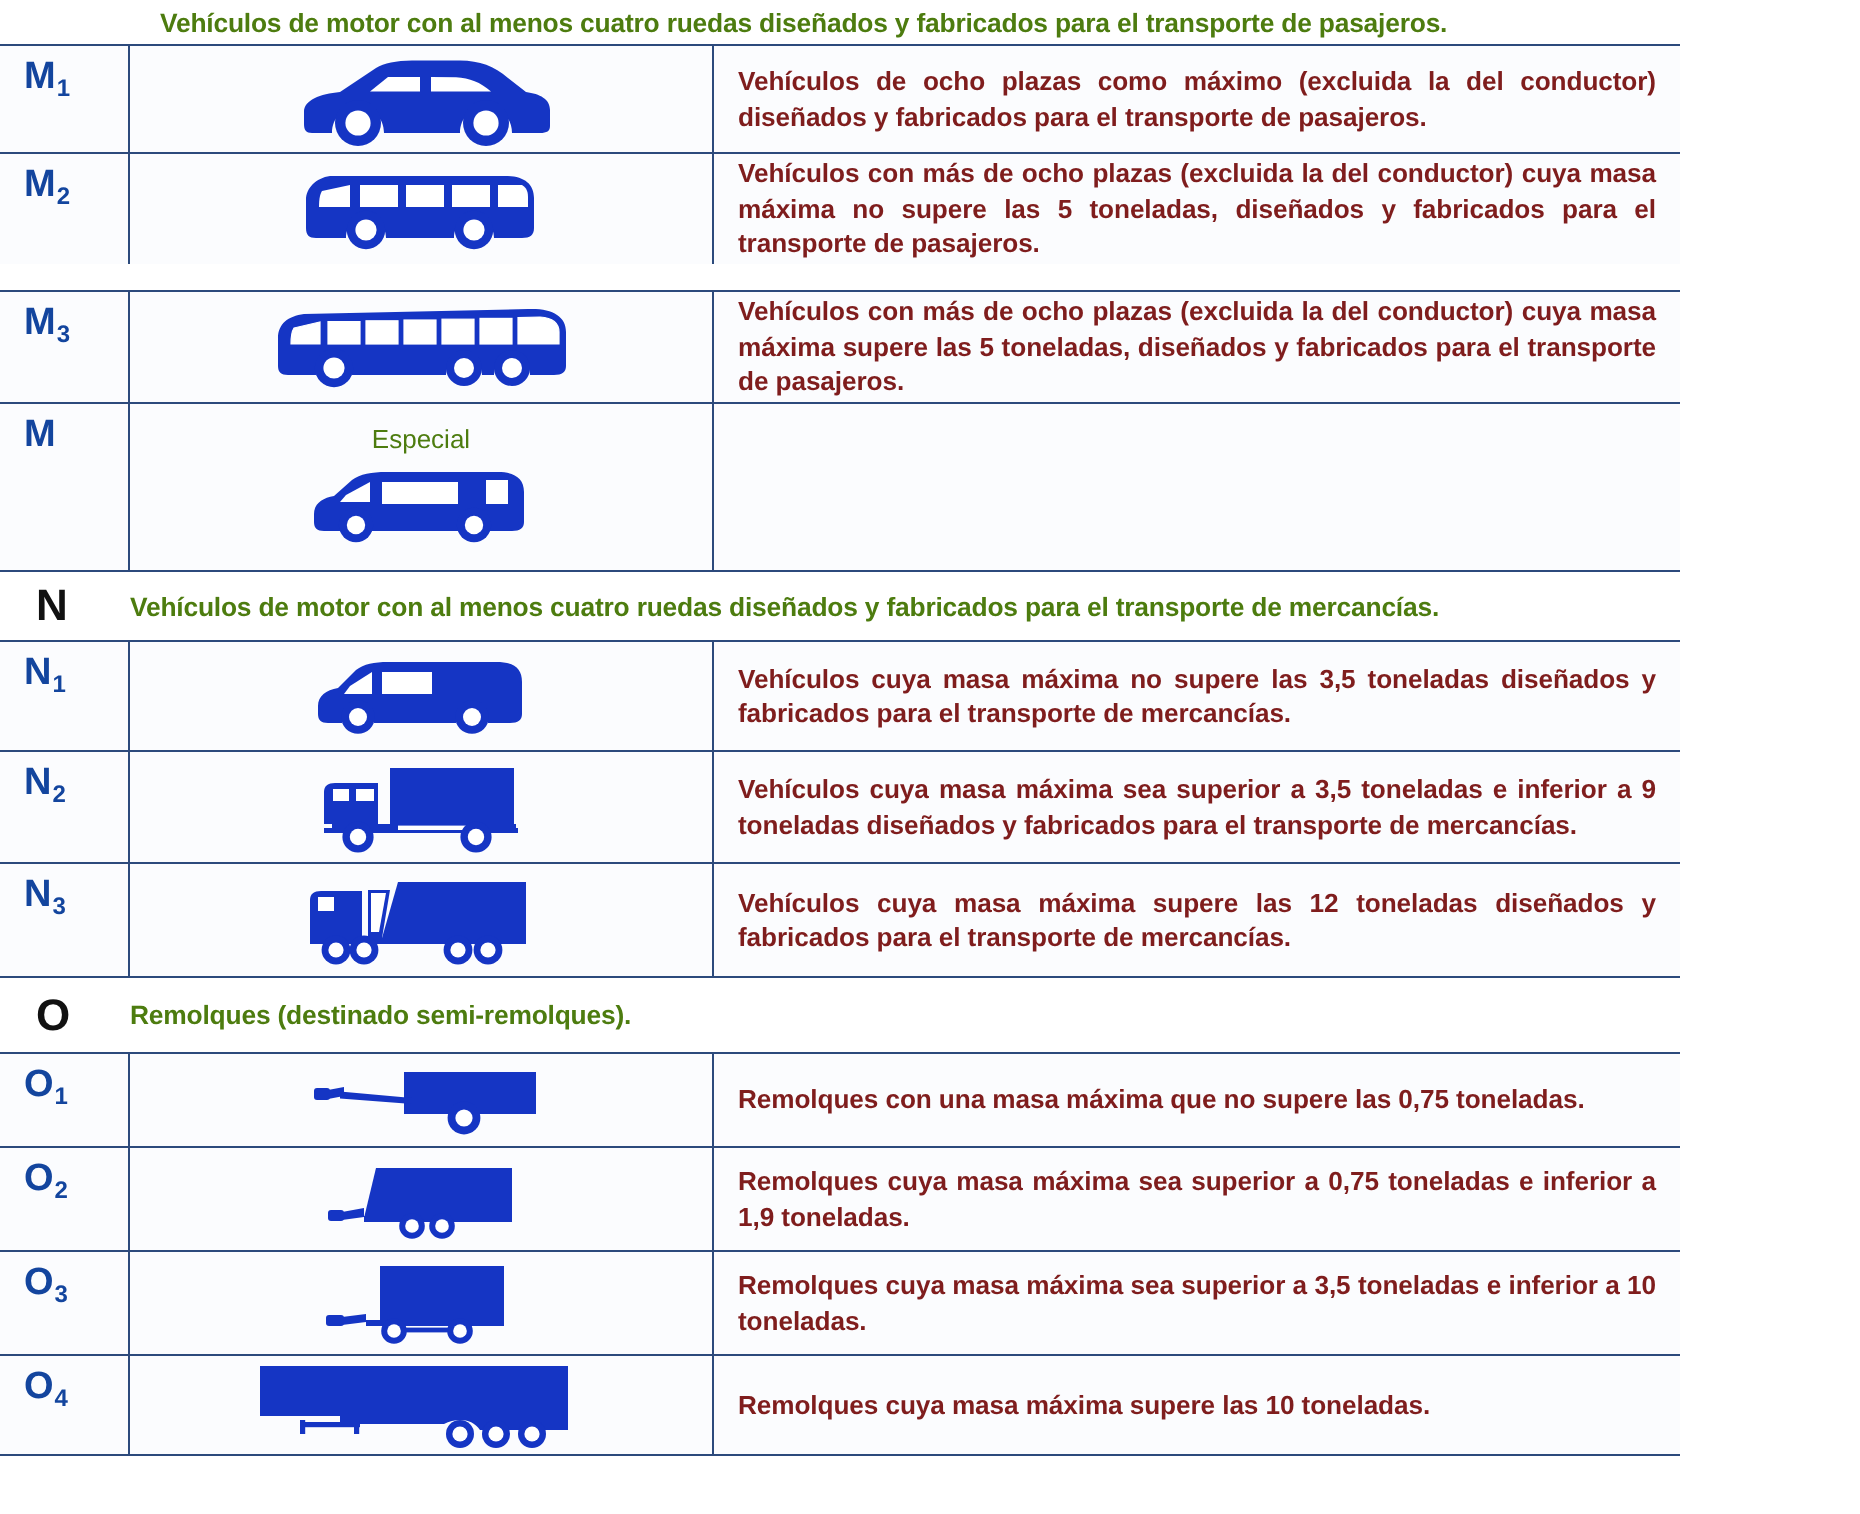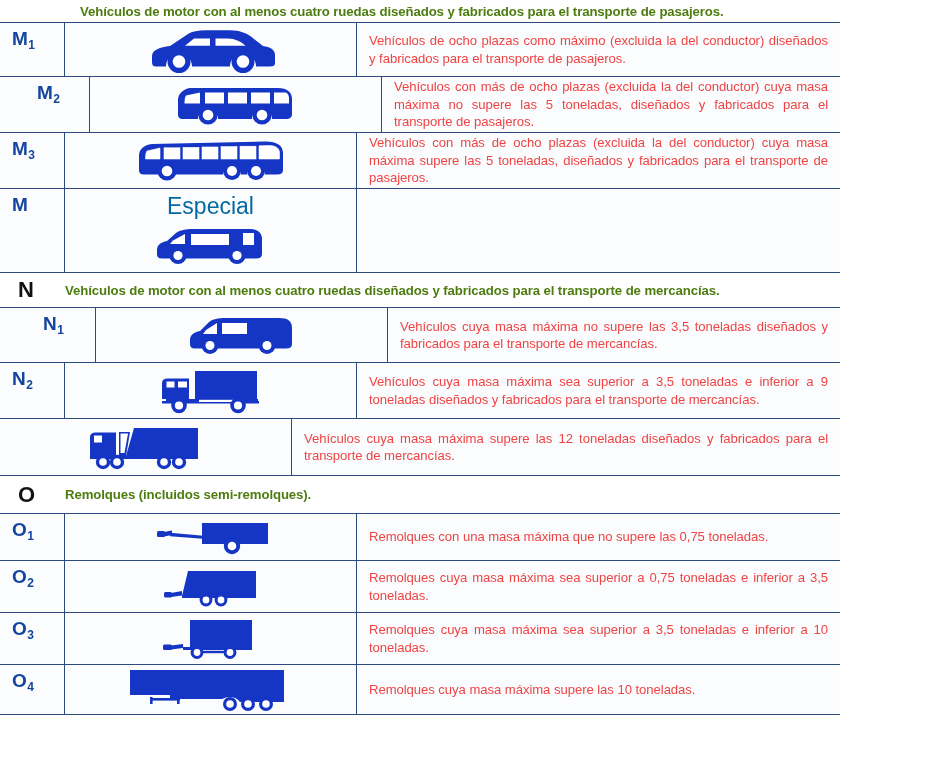--- a/index.html
+++ b/index.html
@@ -75,37 +75,37 @@
     width: 292px;
     border-right: 1.4px solid #2c4a7c;
     display: flex;
     flex-direction: column;
     align-items: center;
     justify-content: center;
     background: #fbfcfe;
     position: relative;
   }
   .icon-cell .special-word {
-    font-size: 23px;
-    color: #0369a1;
+    font-size: 13px;
+    color: #4d7c0f;
     font-family: "Liberation Sans", sans-serif;
     margin-bottom: 2px;
   }
   .desc-cell {
     flex: 1 1 auto;
     padding: 8px 12px 8px 12px;
     background: #fbfcfe;
     display: flex;
     align-items: center;
   }
   .desc-cell p {
     font-size: 13.1px;
-    font-weight: 400;
+    font-weight: 700;
     line-height: 1.33;
-    color: #ef4444;
+    color: #7f1d1d;
     text-align: justify;
     text-align-last: left;
     width: 100%;
     letter-spacing: -0.05px;
   }
 
   svg { display: block; }
 </style>
 </head>
 <body>
@@ -137,21 +137,21 @@
           <circle cx="35" cy="35.5" r="6.3"></circle>
           <circle cx="99" cy="35.5" r="6.3"></circle>
         </g>
       </svg>
     </div>
     <div class="desc-cell">
       <p>Vehículos de ocho plazas como máximo (excluida la del conductor) diseñados y fabricados para el transporte de pasajeros.</p>
     </div>
   </div>
 
-  <div class="trow" style="height:56px;padding-left:25px;">
+  <div class="trow" style="height:56px;">
     <div class="cat-cell">
       <div class="cat-label"><span>M</span><sub>2</sub></div>
     </div>
     <div class="icon-cell">
       <svg width="124" height="46" viewBox="0 0 124 46">
         <g fill="#1535c4">
           <path d="M4 18 C4 12 9 7 16 6 L104 6 C113 6 118 10 118 17 L118 32 C118 35.5 116 37 112 37 L98 37 C98 31 93.5 26.8 88 26.8 C82.5 26.8 78 31 78 37 L44 37 C44 31 39.5 26.8 34 26.8 C28.5 26.8 24 31 24 37 L9 37 C5.5 37 4 35.5 4 32 Z"></path>
         </g>
         <g fill="#ffffff">
           <path d="M12 13.5 L26 10.5 L26 21.5 L10.5 21.5 C10.5 17.5 11 15 12 13.5 Z"></path>
@@ -168,21 +168,21 @@
           <circle cx="34" cy="33" r="5.3"></circle>
           <circle cx="88" cy="33" r="5.3"></circle>
         </g>
       </svg>
     </div>
     <div class="desc-cell">
       <p>Vehículos con más de ocho plazas (excluida la del conductor) cuya masa máxima no supere las 5 toneladas, diseñados y fabricados para el transporte de pasajeros.</p>
     </div>
   </div>
 
-  <div class="trow" style="height:56px;">
+  <div class="trow" style="height:56px;margin-top:13px;">
     <div class="cat-cell">
       <div class="cat-label"><span>M</span><sub>3</sub></div>
     </div>
     <div class="icon-cell">
       <svg width="150" height="48" viewBox="0 0 150 48">
         <g fill="#1535c4">
           <path d="M3 19 C3 12 8 8 16 7 L128 4.5 C140 4 147 8 147 16 L147 33 C147 36 145 37.5 141 37.5 L129 37.5 C129 32 125 28 120 28 C115 28 111 32 111 37.5 L105 37.5 C105 32 101 28 96 28 C91 28 87 32 87 37.5 L40 37.5 C40 32 36 28 31 28 C26 28 22 32 22 37.5 L8 37.5 C4.5 37.5 3 36 3 33 Z"></path>
         </g>
         <g fill="#ffffff" stroke="#ffffff" stroke-width="0.6">
           <path d="M11 14 L24 11 L24 22 L9.5 22 C9.5 18 10 15.5 11 14 Z"></path>
@@ -235,21 +235,21 @@
         </g>
       </svg>
     </div>
   </div>
 
   <div class="band" style="height:34px;">
     <span class="band-letter">N</span>
     <span class="band-text">Vehículos de motor con al menos cuatro ruedas diseñados y fabricados para el transporte de mercancías.</span>
   </div>
 
-  <div class="trow" style="height:55px;padding-left:31px;">
+  <div class="trow" style="height:55px;">
     <div class="cat-cell">
       <div class="cat-label"><span>N</span><sub>1</sub></div>
     </div>
     <div class="icon-cell">
       <svg width="110" height="44" viewBox="0 0 110 44">
         <g fill="#1535c4">
           <path d="M3 27 C3 22 7 19 13 18 L22 9 C26 6 31 5 38 5 L92 5 C101 5 105 8 105 15 L105 31 C105 34 103 35.5 99 35.5 L88 35.5 C88 31 84.5 27.5 80 27.5 C75.5 27.5 72 31 72 35.5 L31 35.5 C31 31 27.5 27.5 23 27.5 C18.5 27.5 15 31 15 35.5 L8 35.5 C4.5 35.5 3 34 3 31 Z"></path>
         </g>
         <g fill="#ffffff">
           <path d="M19 17 L30 10 L30 21 L16 21 Z"></path>
@@ -296,20 +296,23 @@
           <circle cx="80" cy="38.5" r="4.1"></circle>
         </g>
       </svg>
     </div>
     <div class="desc-cell">
       <p>Vehículos cuya masa máxima sea superior a 3,5 toneladas e inferior a 9 toneladas diseñados y fabricados para el transporte de mercancías.</p>
     </div>
   </div>
 
   <div class="trow last" style="height:58px;">
+    <div class="cat-cell">
+      <div class="cat-label"><span>N</span><sub>3</sub></div>
+    </div>
     <div class="icon-cell">
       <svg width="120" height="50" viewBox="0 0 120 50">
         <g fill="#1535c4">
           <path d="M48 6 L112 6 L112 34 L40 34 Z"></path>
           <path d="M4 15 C4 12 6 10.5 9.5 10.5 L30 10.5 L30 34 L4 34 Z"></path>
           <path d="M33 10 L44 10 L40 34 L33 34 Z"></path>
           <rect x="4" y="34" width="108" height="3"></rect>
         </g>
         <g fill="#ffffff">
           <rect x="8" y="13.5" width="8" height="7"></rect>
@@ -329,21 +332,21 @@
         </g>
       </svg>
     </div>
     <div class="desc-cell">
       <p>Vehículos cuya masa máxima supere las 12 toneladas diseñados y fabricados para el transporte de mercancías.</p>
     </div>
   </div>
 
   <div class="band" style="height:37px;">
     <span class="band-letter">O</span>
-    <span class="band-text">Remolques (incluidos semi-remolques).</span>
+    <span class="band-text">Remolques (destinado semi-remolques).</span>
   </div>
 
   <div class="trow" style="height:47px;justify-content:center;">
     <div class="cat-cell">
       <div class="cat-label"><span>O</span><sub>1</sub></div>
     </div>
     <div class="icon-cell">
       <svg width="122" height="36" viewBox="0 0 122 36">
         <g fill="#1535c4">
           <rect x="52" y="4" width="66" height="20"></rect>
@@ -377,21 +380,21 @@
           <circle cx="48" cy="34" r="6.4"></circle>
           <circle cx="63" cy="34" r="6.4"></circle>
         </g>
         <g fill="#ffffff">
           <circle cx="48" cy="34" r="3.4"></circle>
           <circle cx="63" cy="34" r="3.4"></circle>
         </g>
       </svg>
     </div>
     <div class="desc-cell">
-      <p>Remolques cuya masa máxima sea superior a 0,75 toneladas e inferior a 3,5 toneladas.</p>
+      <p>Remolques cuya masa máxima sea superior a 0,75 toneladas e inferior a 1,9 toneladas.</p>
     </div>
   </div>
 
   <div class="trow" style="height:52px;">
     <div class="cat-cell">
       <div class="cat-label"><span>O</span><sub>3</sub></div>
     </div>
     <div class="icon-cell">
       <svg width="116" height="44" viewBox="0 0 116 44">
         <g fill="#1535c4">

